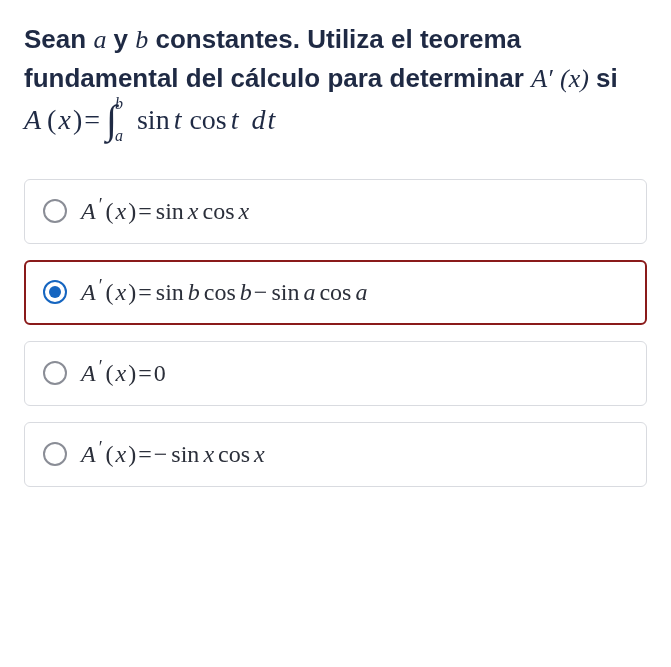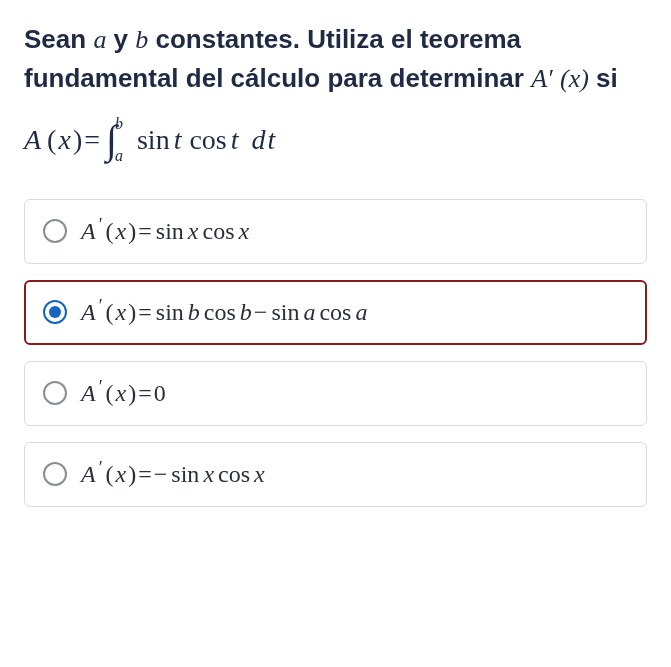--- a/index.html
+++ b/index.html
@@ -13,21 +13,21 @@
       height: 667px;
       padding: 20px 24px;
       background: #fff;
       color: #1f2a44;
     }
     .question {
       font-size: 26px;
       font-weight: 700;
       line-height: 1.5;
       color: #1f2a44;
-      margin-bottom: 20px;
+      margin-bottom: 0;
     }
     .question .mathit {
       font-family: Georgia, 'Times New Roman', serif;
       font-style: italic;
       font-weight: 400;
     }
     .equation {
       font-family: Georgia, 'Times New Roman', serif;
       font-style: italic;
       font-size: 28px;

